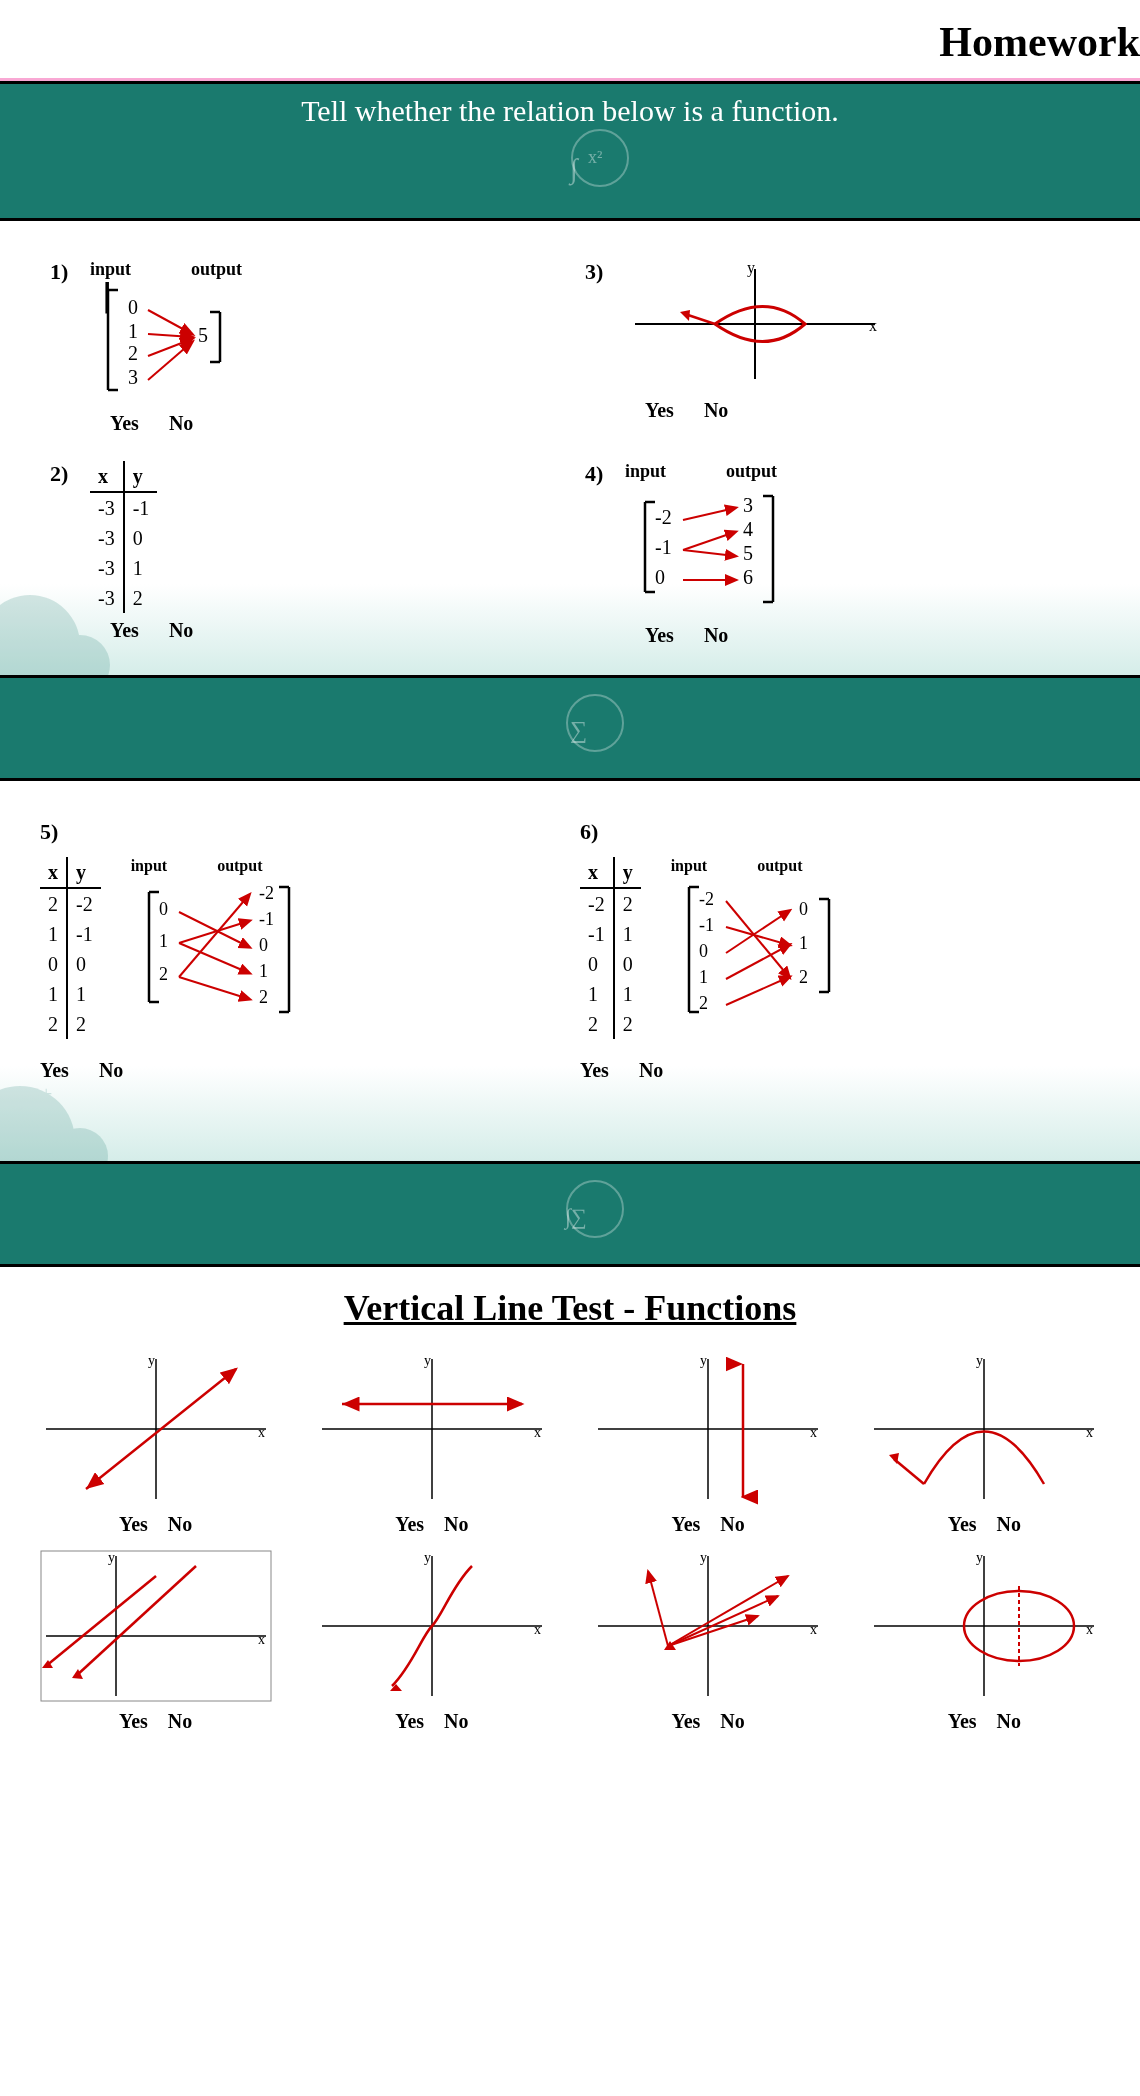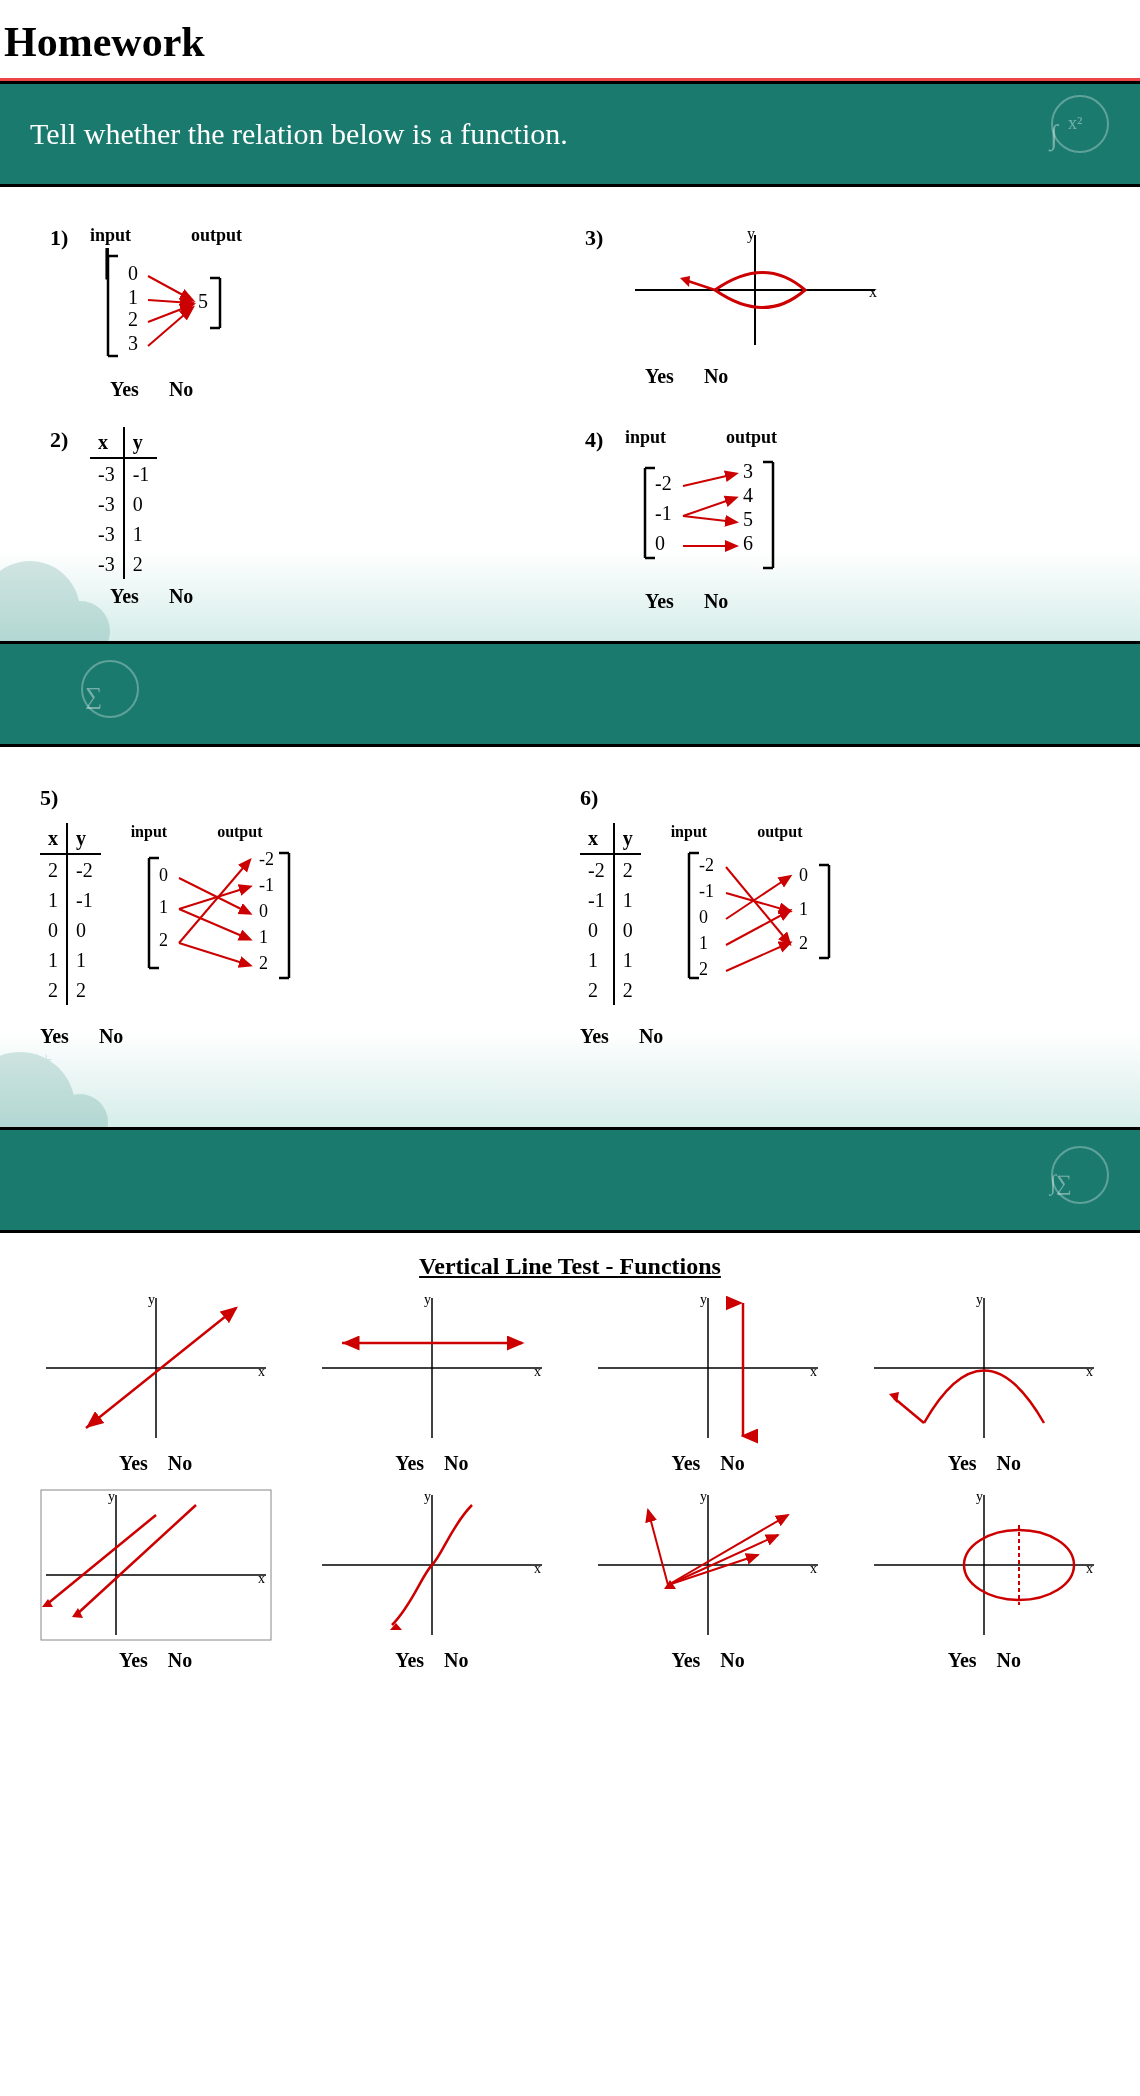--- a/index.html
+++ b/index.html
@@ -5,43 +5,44 @@
     * { box-sizing: border-box; margin: 0; padding: 0; }
     body {
       width: 1140px;
       font-family: 'Times New Roman', Times, serif;
       background: #fff;
       overflow-x: hidden;
     }
 
     
     .header {
-      text-align: left;
+      text-align: right;
       font-size: 42px;
       font-weight: bold;
-      padding: 18px 0 12px 4px;
-      border-bottom: 3px solid #ef4444;
+      padding: 18px 0 12px 16px;
+      border-bottom: 3px solid #f9a8d4;
       background: #fff;
     }
 
     
     .section-banner {
       background: #1a7a6e;
       color: #fff;
       padding: 0;
       position: relative;
       overflow: hidden;
       border-top: 3px solid #000;
       border-bottom: 3px solid #000;
     }
     .section-banner-inner {
       display: flex;
       align-items: center;
       justify-content: space-between;
       padding: 10px 30px;
+      flex-direction: column;
     }
     .section-title {
       font-size: 30px;
       color: #fff;
       font-weight: normal;
     }
 
     
     .content-section {
       background: #fff;
@@ -100,24 +101,24 @@
       font-weight: bold;
     }
 
     
     .vlt-section {
       background: #fff;
       padding: 20px 10px 10px 10px;
     }
     .vlt-title {
       text-align: center;
-      font-size: 24px;
+      font-size: 36px;
       font-weight: bold;
       text-decoration: underline;
-      margin-bottom: 8px;
+      margin-bottom: 20px;
     }
     .vlt-grid {
       display: grid;
       grid-template-columns: repeat(4, 1fr);
       gap: 10px 5px;
       padding: 0 10px;
     }
     .vlt-item {
       display: flex;
       flex-direction: column;

